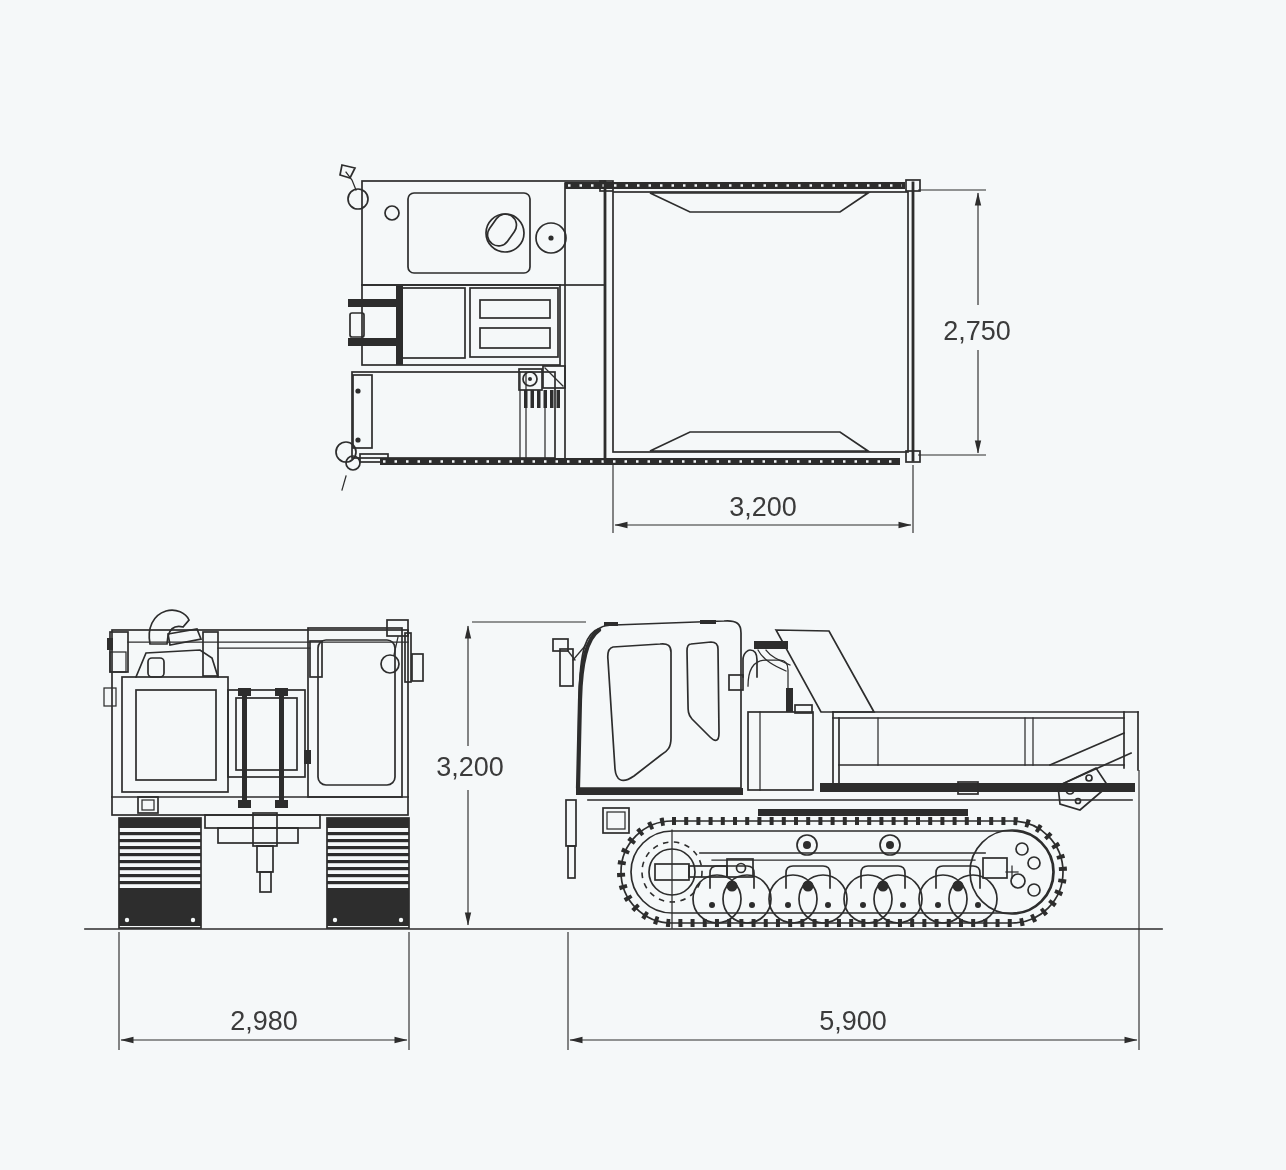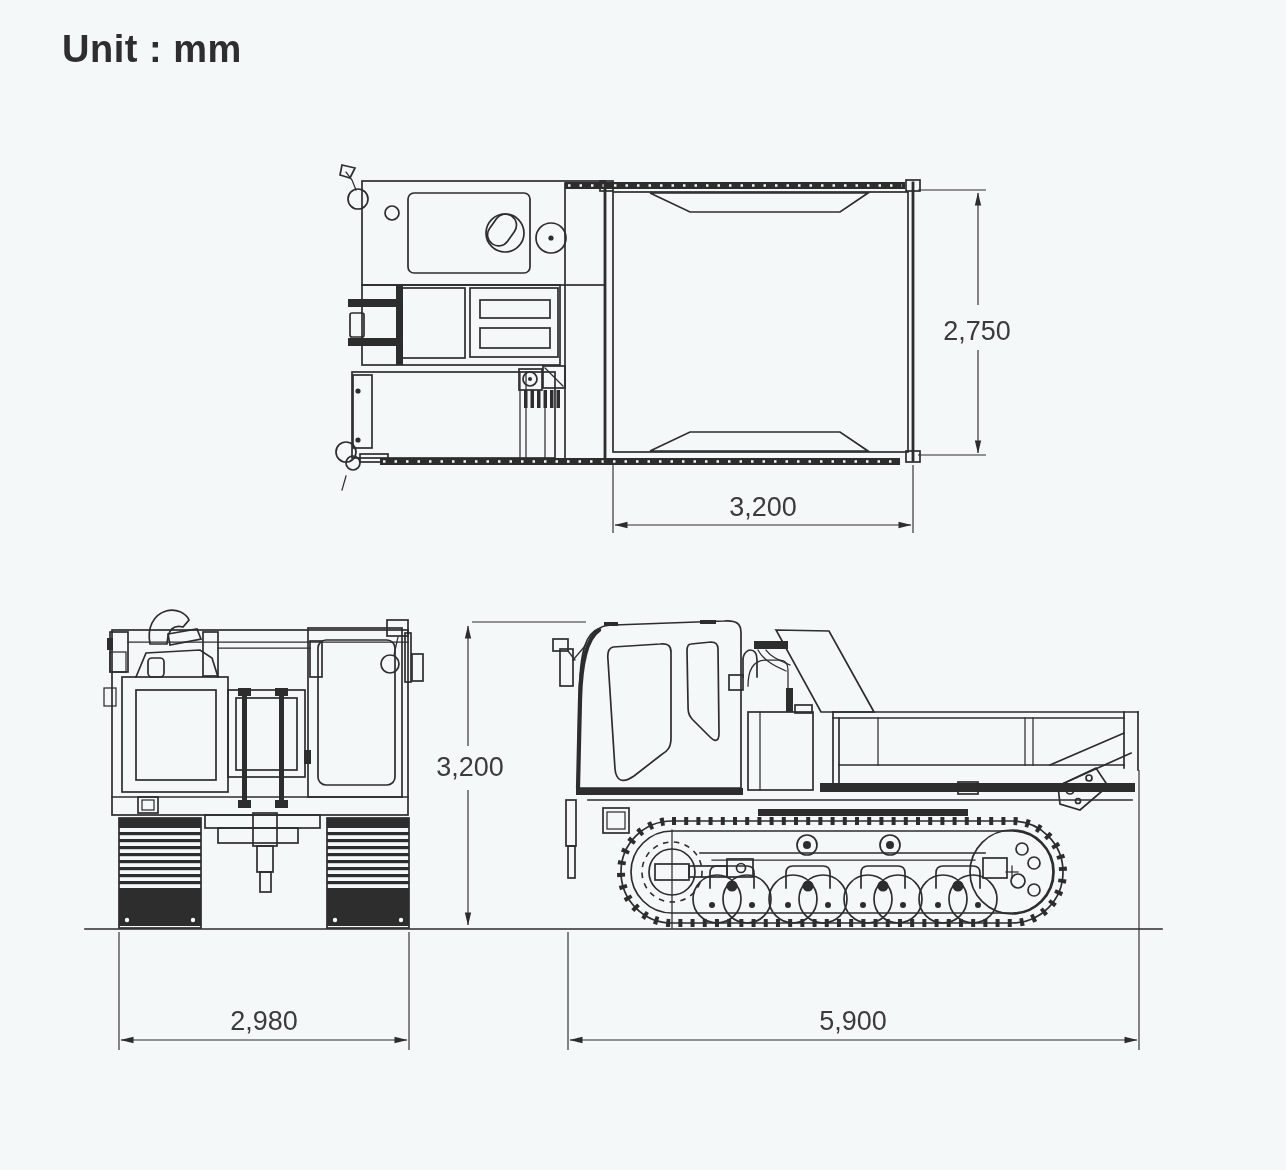--- a/index.html
+++ b/index.html
@@ -23,21 +23,20 @@
   .dash{fill:none;stroke:var(--line);stroke-width:1.6;stroke-dasharray:5.5 5.5;}
   .teeth{fill:none;stroke:var(--line);stroke-width:8;stroke-dasharray:4 8.2;}
   .dimln{fill:none;stroke:var(--line);stroke-width:1.15;stroke-linecap:butt;}
   .dimtxt{font-family:"Liberation Sans",sans-serif;font-size:27px;fill:var(--dimtxt);
           text-anchor:middle;}
 </style>
 </head>
 <body>
 
 <div class="page">
-  <div class="unit-label">Unit : mm</div>
 
   <svg width="1286" height="1170" viewBox="0 0 1286 1170">
     <defs>
       <marker id="arr" viewBox="0 0 14 10" markerWidth="14" markerHeight="10" refX="13" refY="5" orient="auto-start-reverse" markerUnits="userSpaceOnUse">
         <path d="M0.5,1.8 L13.5,5 L0.5,8.2 Z" class="blk"></path>
       </marker>
     </defs>
 
     <g>
       <g>

